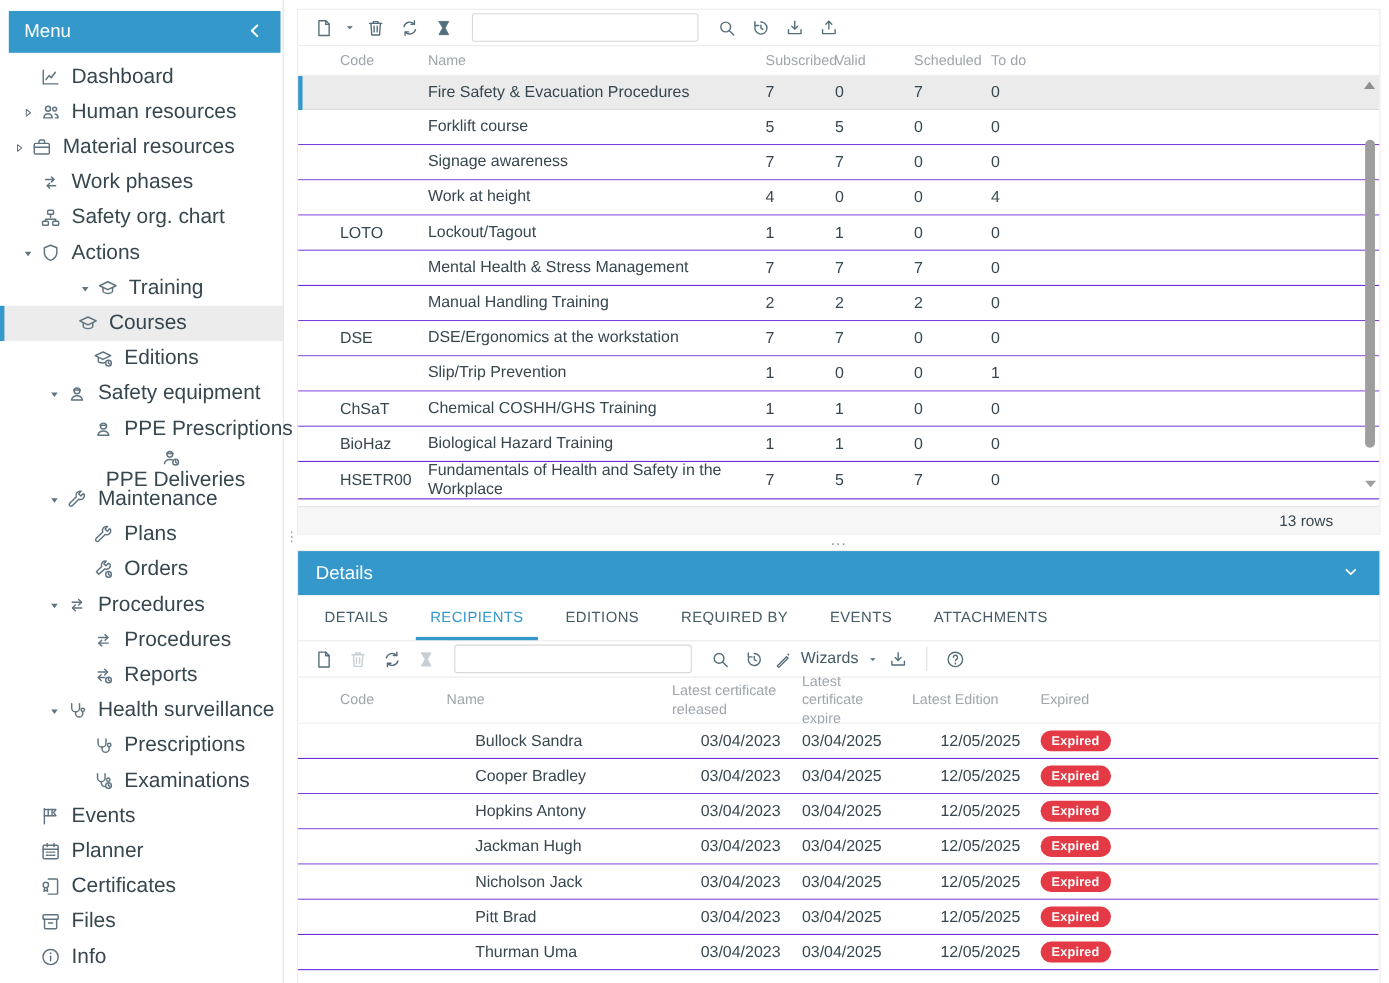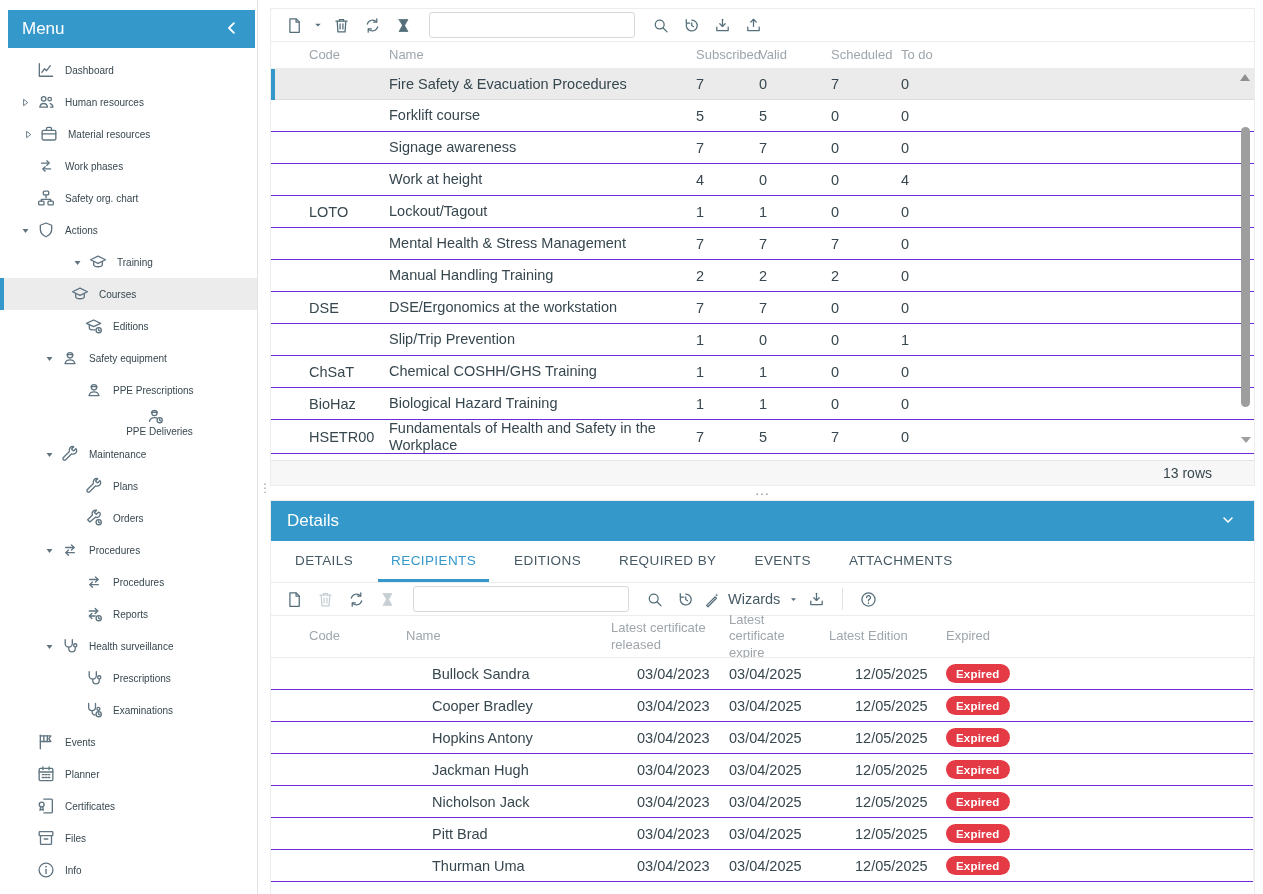--- a/index.html
+++ b/index.html
@@ -13,21 +13,21 @@
   
   .sidebar { width:258px; flex:none; border-right:1px solid #e2e2e2; padding-top:10px; background:#fff; }
   .menu-header {
     height:38px; background:var(--accent); color:#fff; display:flex; align-items:center;
     margin:0 2px 0 8px; padding:0 12px 0 14px; font-size:17px;
   }
   .menu-header .mh-spacer { flex:1; }
   .menu-header .collapse { width:20px; height:20px; cursor:pointer; }
   .menu-header svg { width:18px; height:18px; display:block; }
   .menu-list { padding-top:6px; }
-  .menu-item { height:32px; display:flex; align-items:center; font-size:10px; cursor:pointer; position:relative; }
+  .menu-item { height:32px; display:flex; align-items:center; font-size:19px; cursor:pointer; position:relative; }
   .menu-item .expander { width:22px; flex:none; display:flex; justify-content:center; color:#5f7480; }
   .menu-item .expander svg { width:11px; height:11px; display:block; }
   .menu-item .mi-icon { width:20px; height:20px; flex:none; margin-right:9px; color:#5f7480; }
   .menu-item .mi-icon svg { width:20px; height:20px; display:block; }
   .menu-item .mi-label { white-space:nowrap; }
   .menu-item.selected { background:#ececec; }
   .menu-item.selected::before { content:""; position:absolute; left:0; top:0; bottom:0; width:4px; background:var(--accent); }
 
   
   .v-splitter { position:absolute; left:260px; top:478px; width:10px; height:20px;
@@ -157,21 +157,21 @@
     <span class="mi-icon">
             <svg viewBox="0 0 24 24" fill="none" stroke="currentColor" stroke-width="1.6" stroke-linecap="round" stroke-linejoin="round">
               <circle cx="9.2" cy="8.2" r="2.7"></circle>
               <path d="M4.6 18.2c.4-2.8 2.3-4.4 4.6-4.4s4.2 1.6 4.6 4.4z"></path>
               <circle cx="16.4" cy="8.6" r="2.1"></circle>
               <path d="M17 14c1.9.3 3 1.7 3.3 4.2h-3"></path>
             </svg>
           </span>
     <span class="mi-label">Human resources</span>
   </div>
-        <div class="menu-item" style="padding-left: 17px;">
+        <div class="menu-item" style="padding-left: 6px;">
     <span class="expander">
             <svg viewBox="0 0 24 24" fill="none" stroke="currentColor" stroke-width="2" stroke-linecap="round" stroke-linejoin="round">
               <path d="M8.5 5.5L17 12l-8.5 6.5z"></path>
             </svg>
           </span>
     <span class="mi-icon">
             <svg viewBox="0 0 24 24" fill="none" stroke="currentColor" stroke-width="1.6" stroke-linecap="round" stroke-linejoin="round">
               <rect x="3.8" y="7.6" width="16.4" height="11.6" rx="1.4"></rect>
               <path d="M9 7.6V5.4A1.4 1.4 0 0 1 10.4 4h3.2A1.4 1.4 0 0 1 15 5.4v2.2"></path>
               <path d="M3.8 11.8h16.4"></path>

